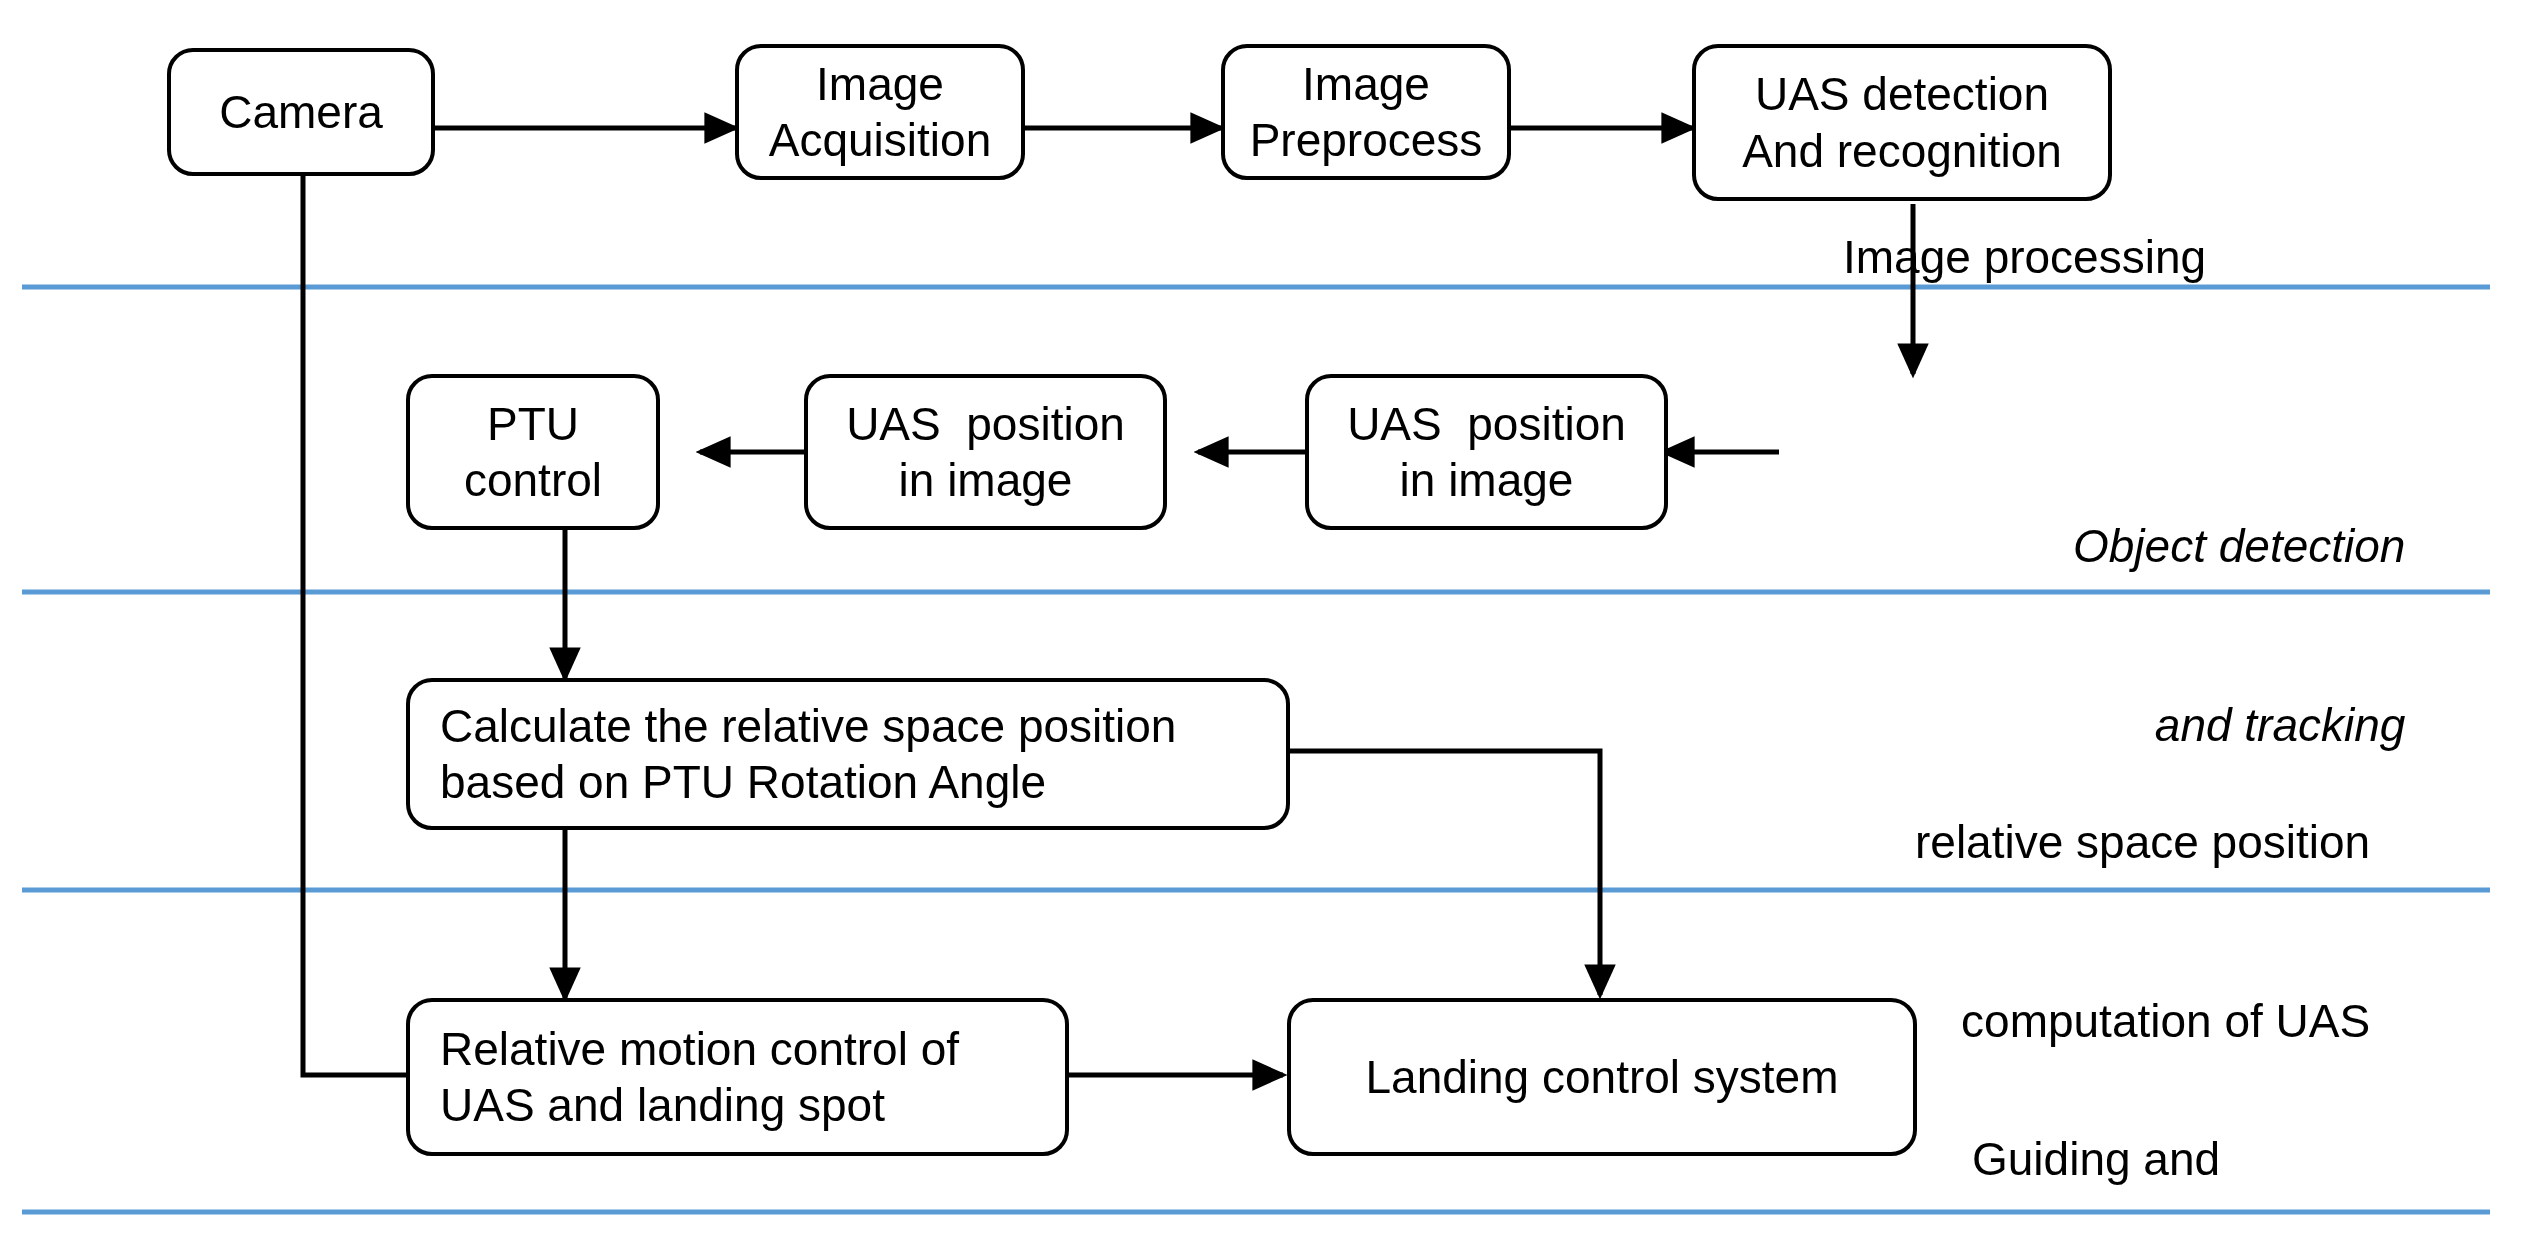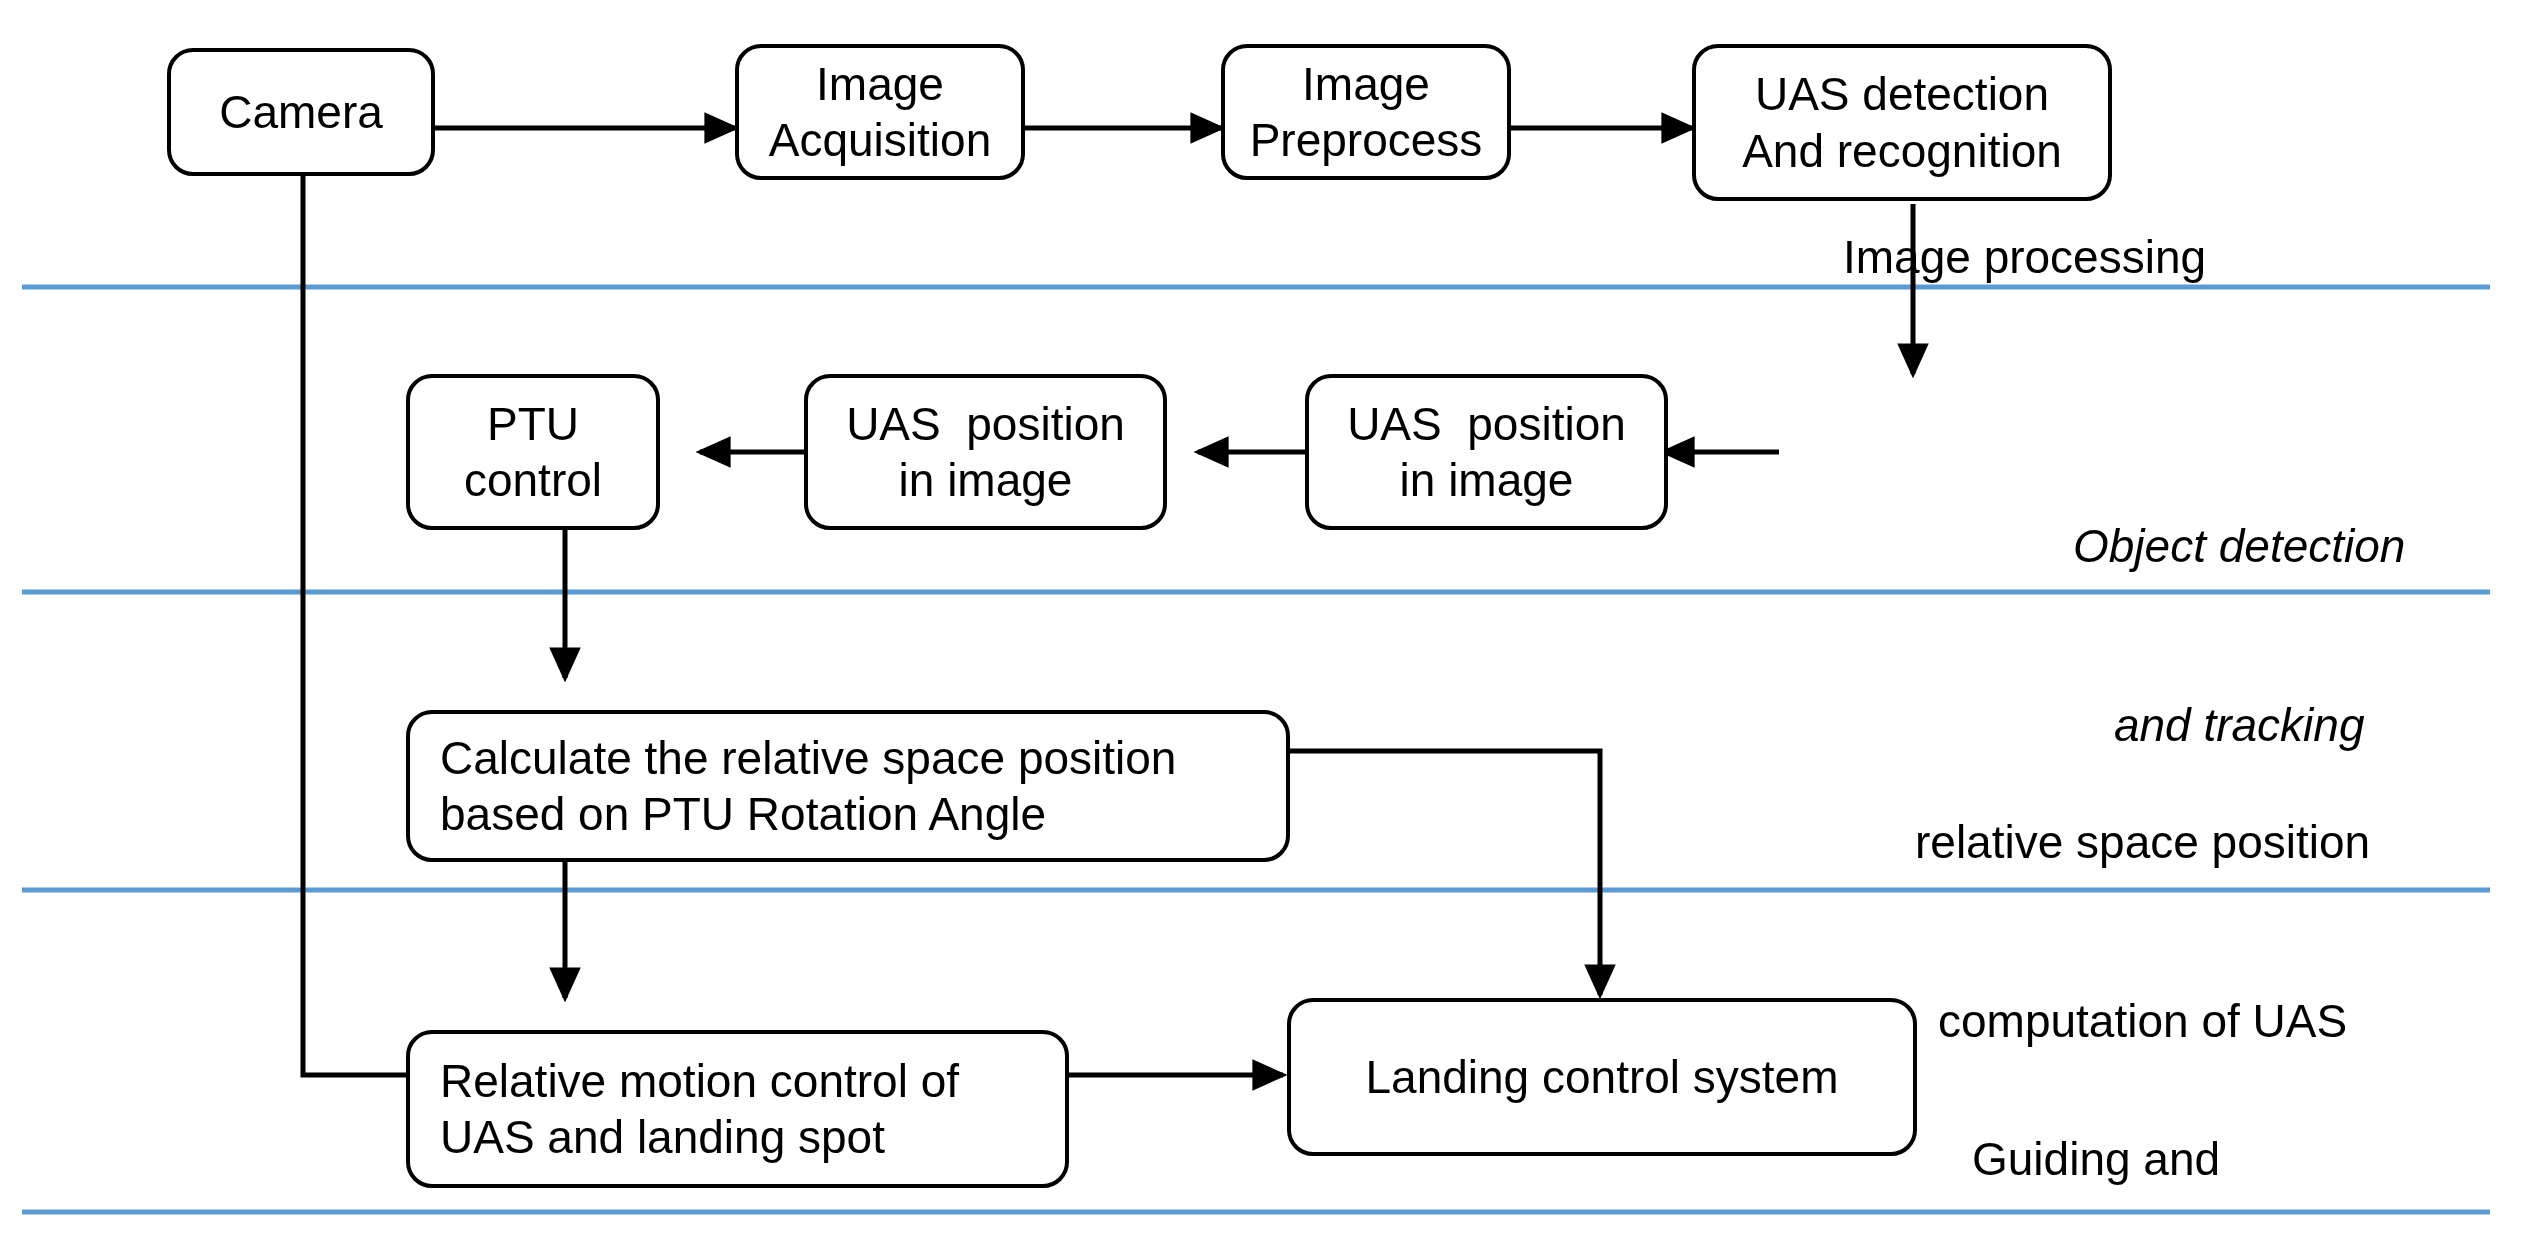--- a/index.html
+++ b/index.html
@@ -37,28 +37,27 @@
     text-align: center;
     white-space: pre;
   }
   .node .ln {
     display: block;
   }
   .node.left-align {
     align-items: flex-start;
     text-align: left;
     padding-left: 30px;
-    margin-top: 32px;
   }
   .side-label {
     position: absolute;
     color: #000000;
     font-size: 46px;
     line-height: 1.30;
-    text-align: center;
+    text-align: right;
     white-space: pre;
   }
   .side-label .ln { display: block; }
 </style>
 </head>
 <body>
 
 <div id="canvas">
 
   <svg id="svg-layer" viewBox="0 0 2537 1234" xmlns="http://www.w3.org/2000/svg">

